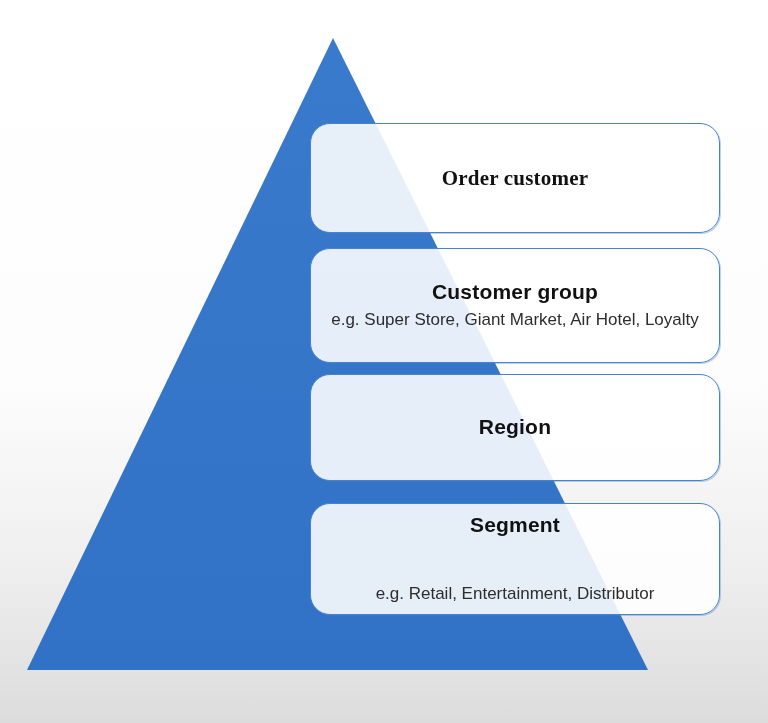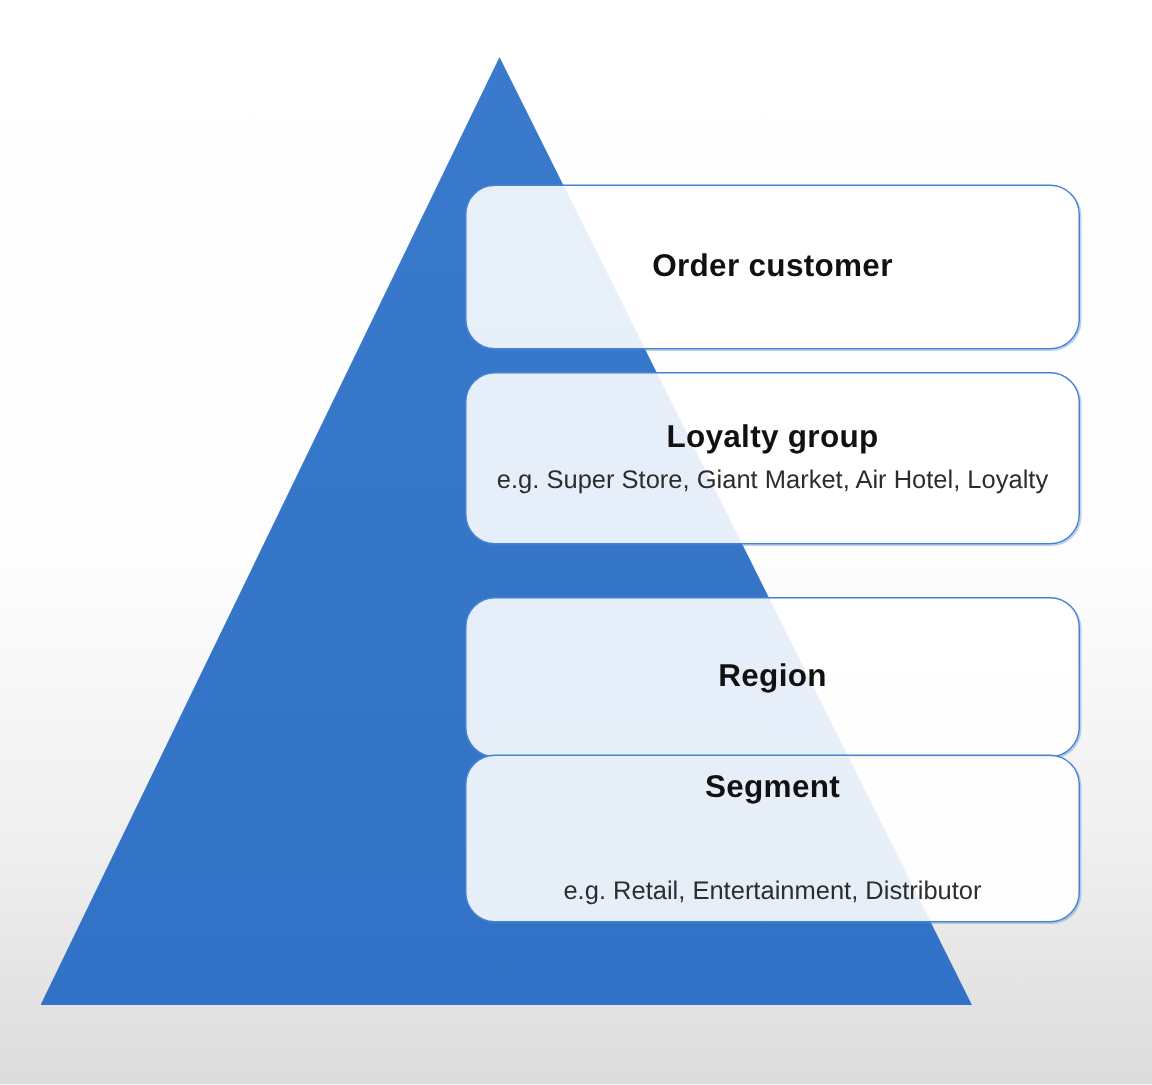--- a/index.html
+++ b/index.html
@@ -51,38 +51,38 @@
     letter-spacing: 0.2px;
     line-height: 1.25;
   }
   .level-box .level-examples {
     font-size: 17px;
     font-weight: 400;
     color: #2d2d2d;
     line-height: 1.42;
     margin-top: 3px;
   }
-  .box-1 { top: 123px; height: 110px; }
+  .box-1 { top: 123px; height: 110px; font-family: Liberation Serif, serif; }
   .box-2 { top: 248px; height: 115px; }
-  .box-3 { top: 398px; height: 107px; }
+  .box-3 { top: 374px; height: 107px; }
   .box-4 { top: 503px; height: 112px; gap: 40px; }
 </style>
 </head>
 <body>
 
 <div class="stage">
 
   <div class="triangle"></div>
 
   <div class="level-box box-1">
     <div class="level-title">Order customer</div>
   </div>
 
   <div class="level-box box-2">
-    <div class="level-title">Loyalty group</div>
+    <div class="level-title">Customer group</div>
     <div class="level-examples">e.g. Super Store, Giant Market, Air Hotel, Loyalty</div>
   </div>
 
   <div class="level-box box-3">
     <div class="level-title">Region</div>
   </div>
 
   <div class="level-box box-4">
     <div class="level-title">Segment</div>
     <div class="level-examples">e.g. Retail, Entertainment, Distributor</div>

